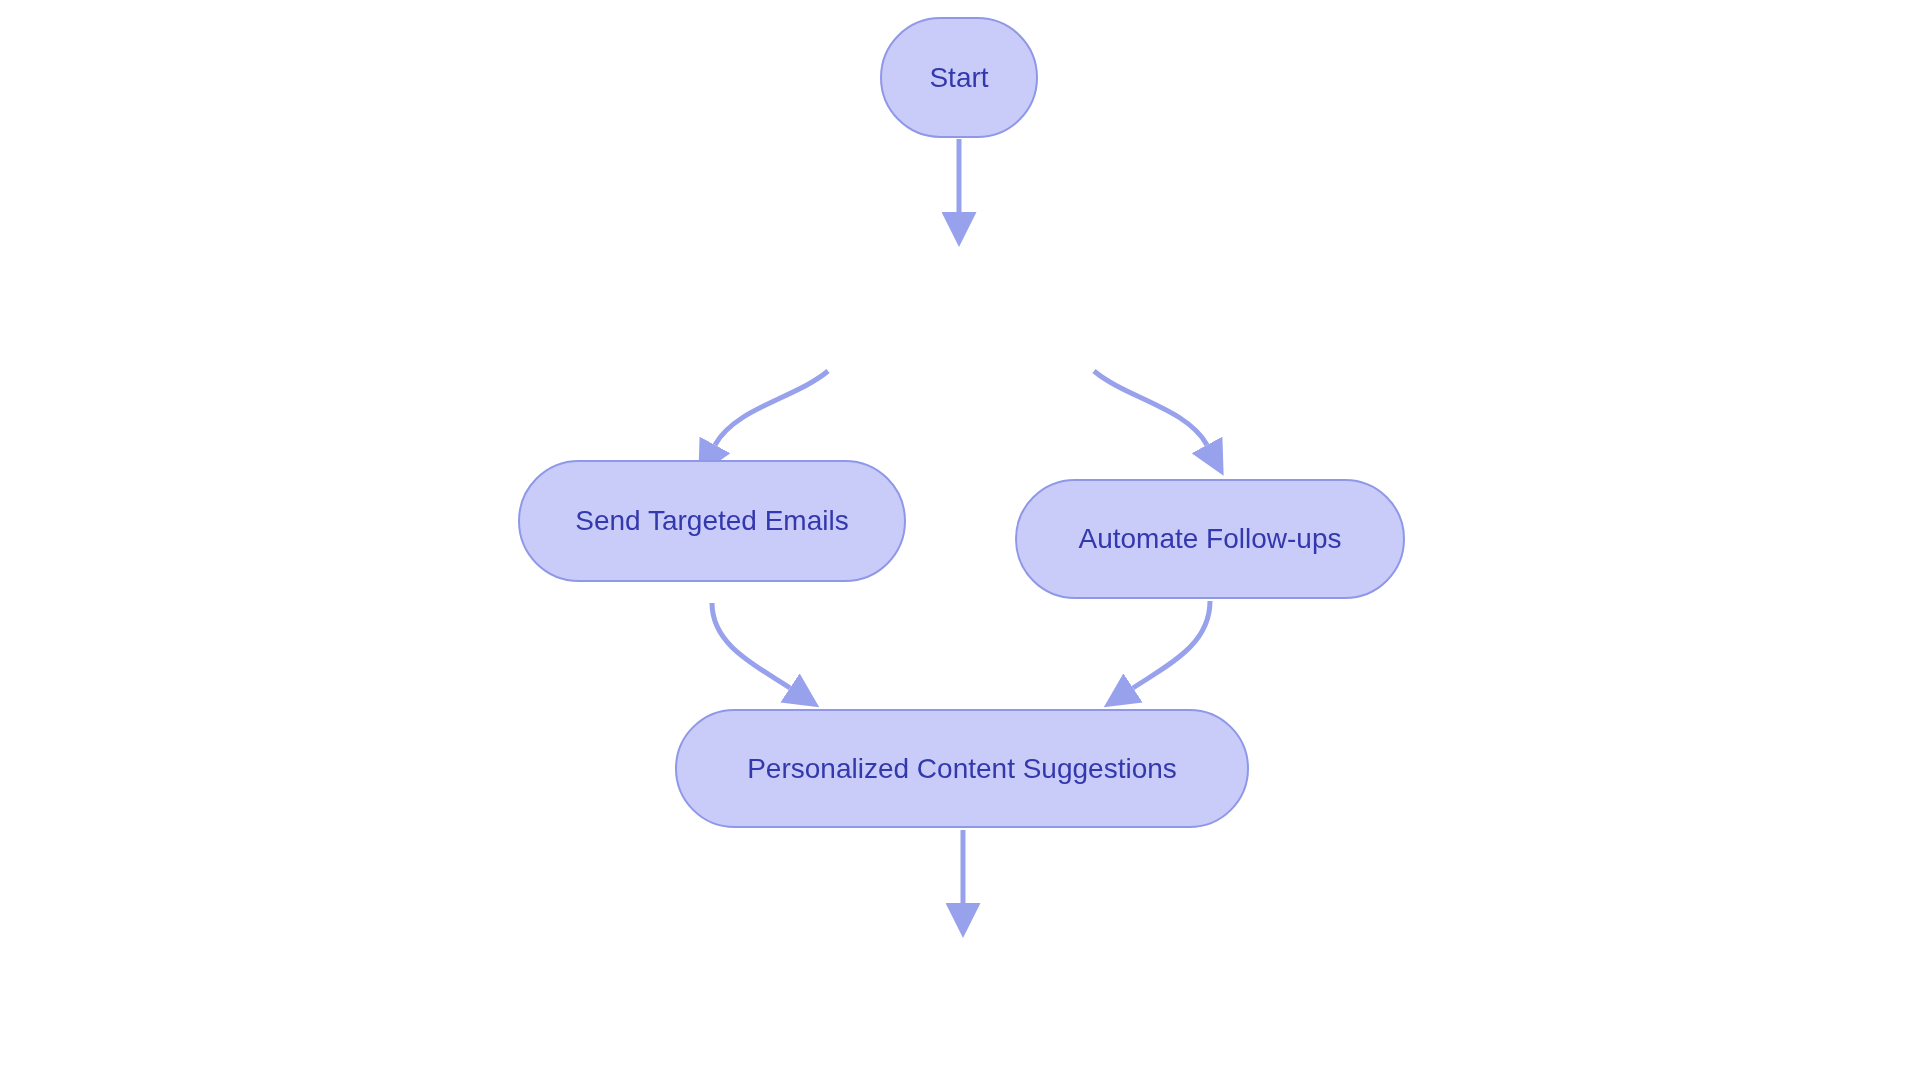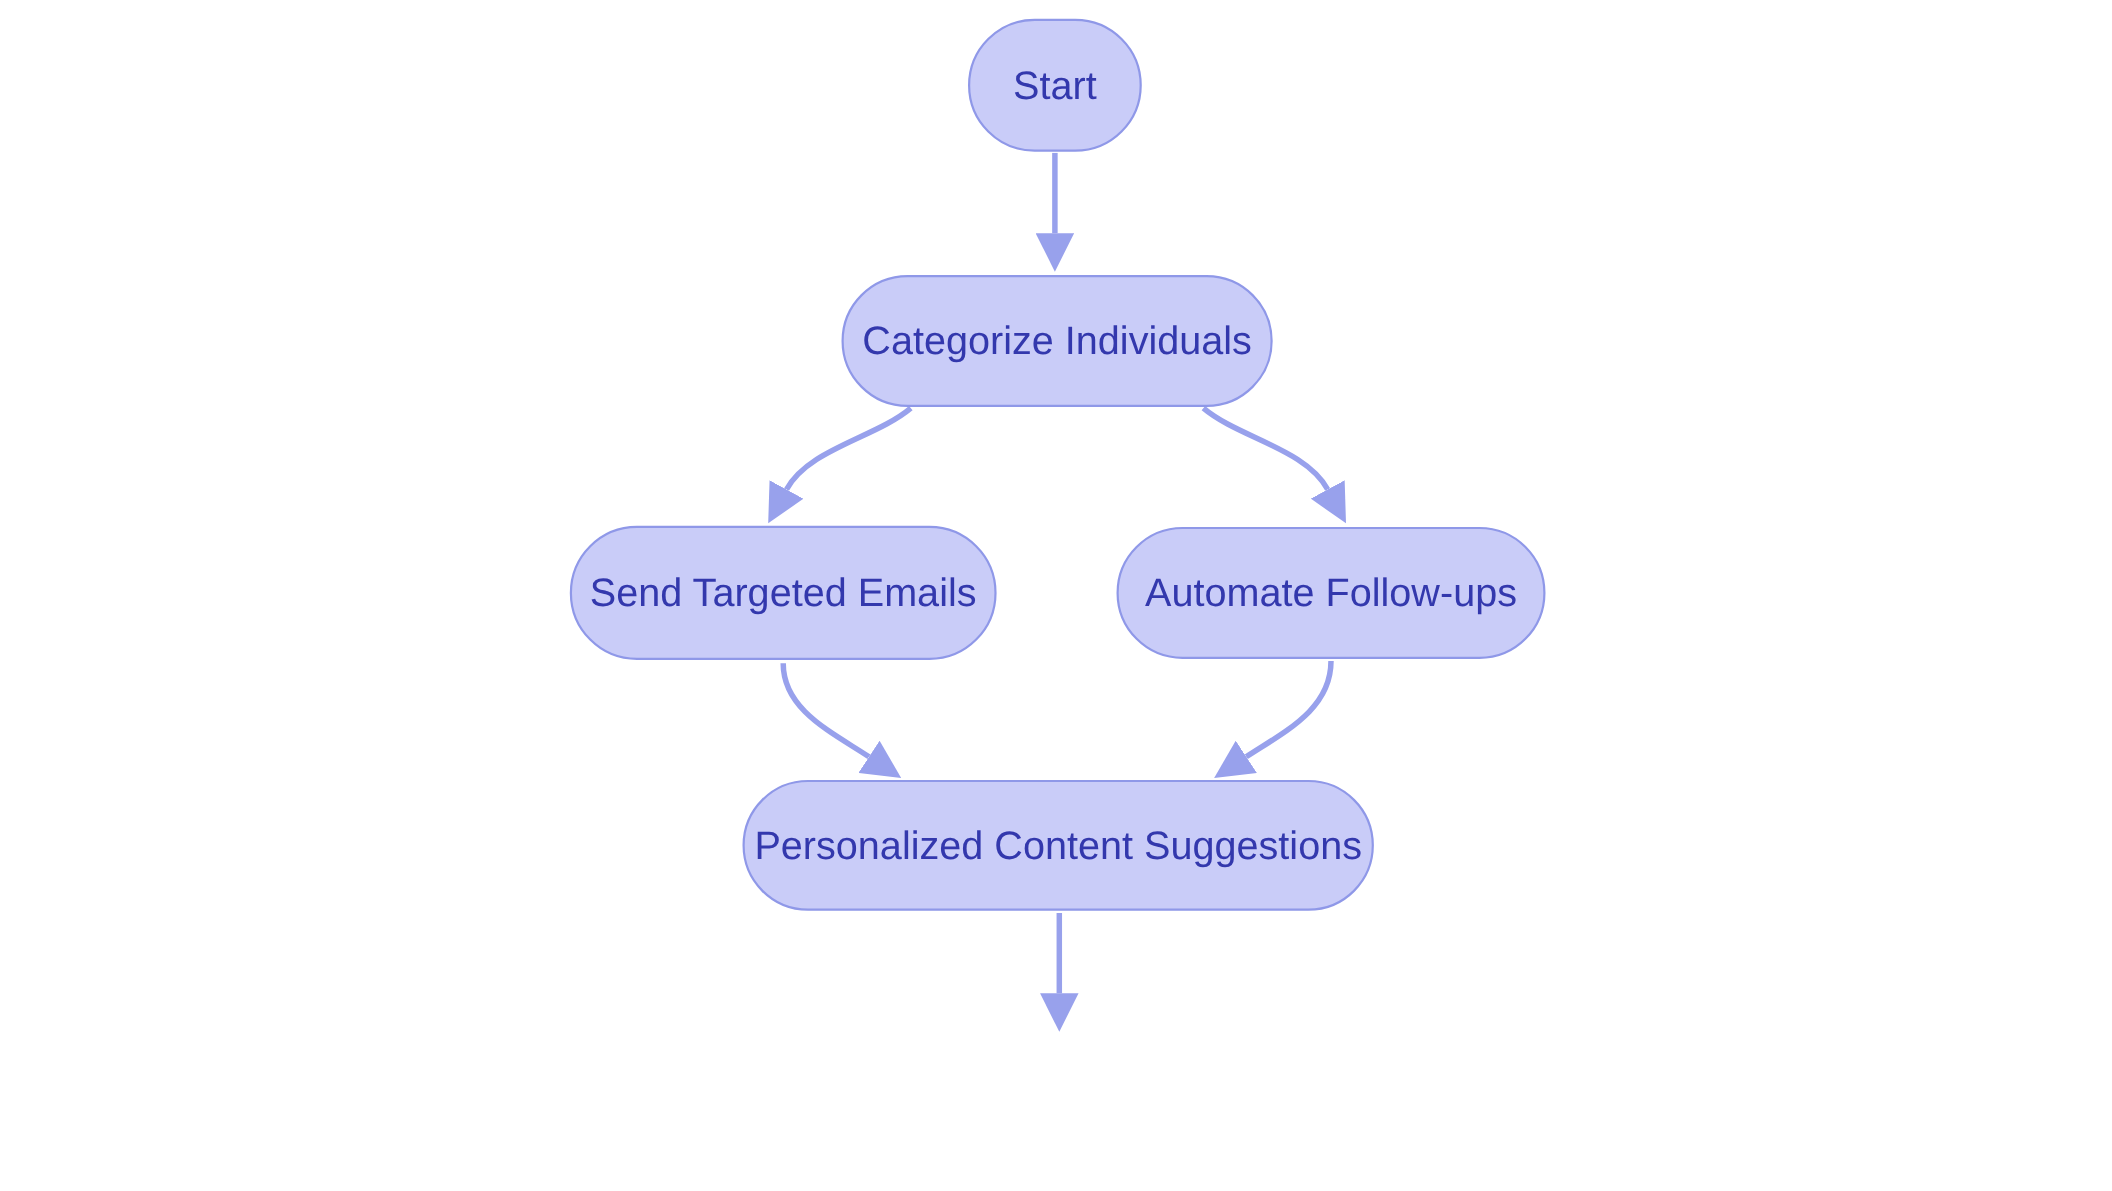--- a/index.html
+++ b/index.html
@@ -30,28 +30,28 @@
   .node {
     position: absolute;
     box-sizing: border-box;
     background: var(--node_fill, #c9ccf8);
     border: 2.5px solid var(--node_border, #8f98e8);
     border-radius: 62px;
     color: var(--node_text, #3338ad);
     display: flex;
     align-items: center;
     justify-content: center;
-    font-size: 36px;
+    font-size: 28px;
     white-space: nowrap;
     text-align: center;
   }
   
   #node-start        { left: 880px;  top: 17px;  width: 158px; height: 121px; }
   #node-categorize   { left: 765px;  top: 250px; width: 392px; height: 120px; }
-  #node-send         { left: 518px;  top: 478px; width: 388px; height: 122px; }
+  #node-send         { left: 518px;  top: 460px; width: 388px; height: 122px; }
   #node-automate     { left: 1015px; top: 479px; width: 390px; height: 120px; }
   #node-personalized { left: 675px;  top: 709px; width: 574px; height: 119px; }
   #node-enhanced     { left: 670px;  top: 939px; width: 592px; height: 123px; }
 </style>
 </head>
 <body>
 
 <div id="canvas">
 
   <svg id="edges" viewBox="0 0 1920 1083" xmlns="http://www.w3.org/2000/svg">
@@ -65,23 +65,20 @@
     <path class="edge" d="M 1094 371 C 1126 398, 1187 408, 1207 445" marker-end="url(#arrowhead)"></path>
     <path class="edge" d="M 712 603 C 712 645, 755 665, 790 688" marker-end="url(#arrowhead)"></path>
     <path class="edge" d="M 1210 601 C 1210 645, 1168 665, 1133 688" marker-end="url(#arrowhead)"></path>
     <path class="edge" d="M 963 830 L 963 903" marker-end="url(#arrowhead)"></path>
   </svg>
 
   <div class="node" id="node-start">
     <span>Start</span>
   </div>
 
-  <div class="node" id="node-categorize">
-    <span>Categorize Individuals</span>
-  </div>
 
   <div class="node" id="node-send">
     <span>Send Targeted Emails</span>
   </div>
 
   <div class="node" id="node-automate">
     <span>Automate Follow-ups</span>
   </div>
 
   <div class="node" id="node-personalized">

